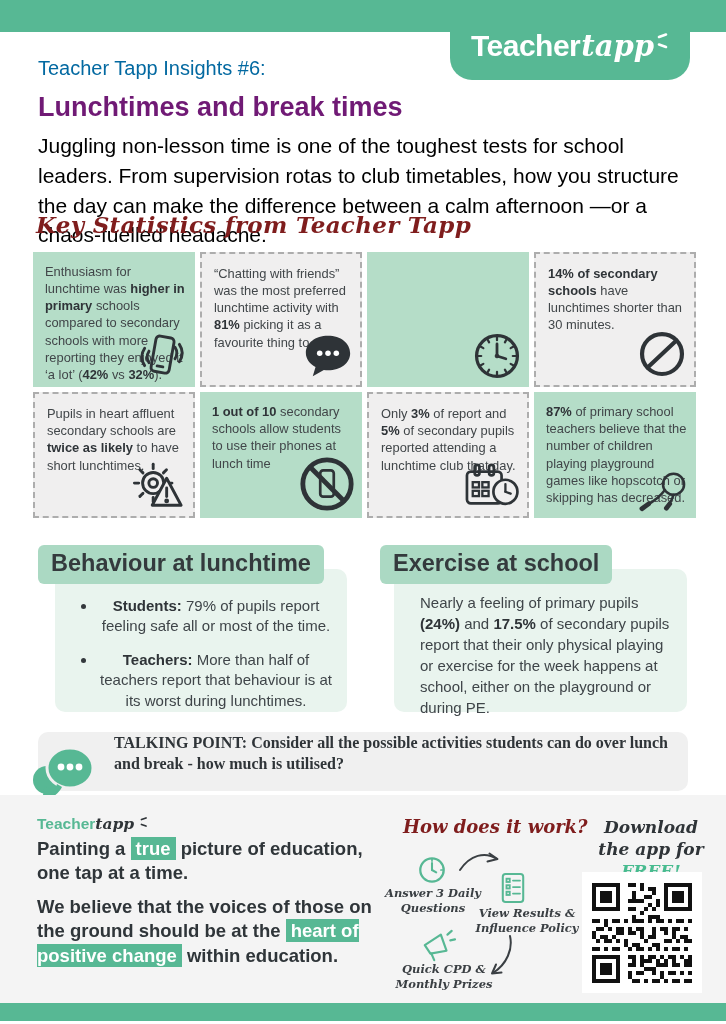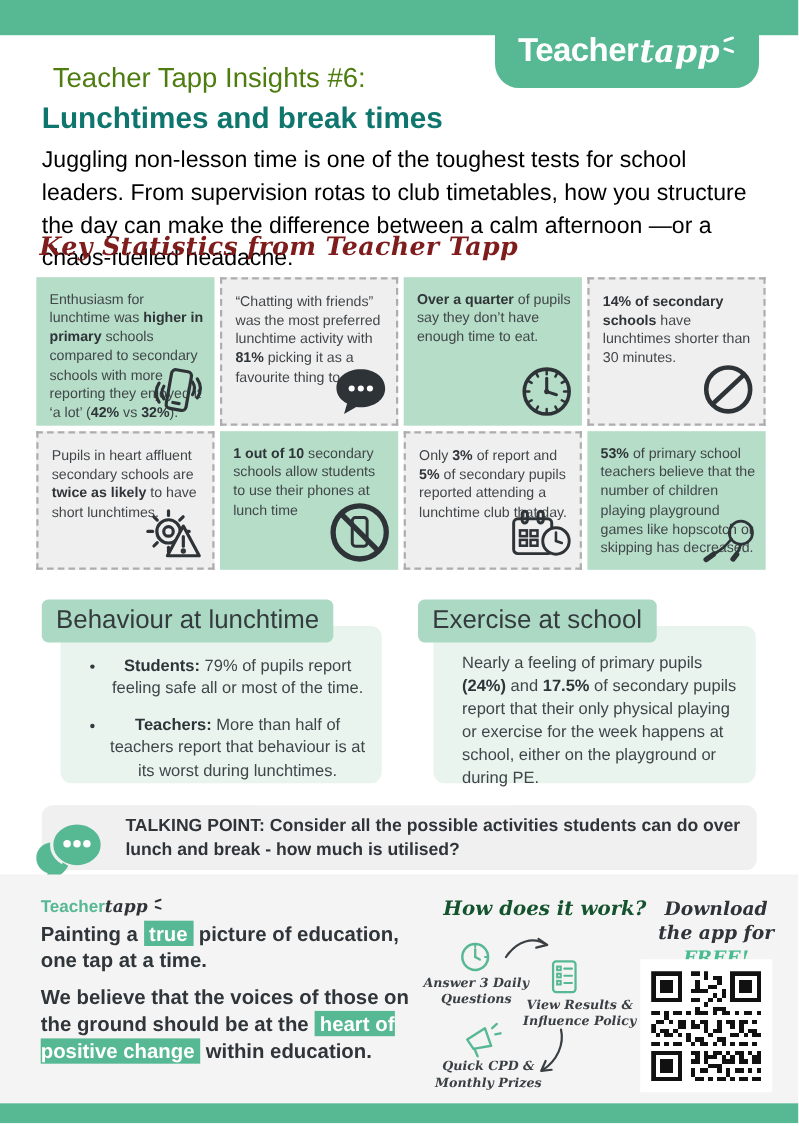--- a/index.html
+++ b/index.html
@@ -15,72 +15,72 @@
   .logo-box {
     position:absolute; left:450px; top:0; width:240px; height:80px; background:#57b894;
     border-radius:0 0 22px 22px; display:flex; align-items:center; justify-content:center;
     padding-top:12px;
   }
   .logo-part1 { color:#fff; font-weight:700; font-size:30px; letter-spacing:-0.5px; }
   .logo-part2 { color:#fff; font-size:29px; font-weight:700; margin-left:1px; }
   .logo-spark { margin-left:3px; margin-bottom:10px; }
 
   
-  .title1 { position:absolute; left:48px; top:57px; font-size:25px; font-weight:500; color:#4d7c0f; }
-  .title2 { position:absolute; left:38px; top:92px; font-size:27px; font-weight:700; color:#0f766e; }
+  .title1 { position:absolute; left:38px; top:57px; font-size:20px; font-weight:500; color:#0369a1; }
+  .title2 { position:absolute; left:38px; top:92px; font-size:27px; font-weight:700; color:#701a75; }
   .intro  { position:absolute; left:38px; top:131px; width:655px; font-size:21px; line-height:1.42; color:#000000; }
 
   
   .ks-heading { position:absolute; left:36px; top:211px; font-size:23px; font-weight:700; color:#7f1d1d; letter-spacing:.3px; }
   .stats-grid {
     position:absolute; left:33px; top:252px; width:663px; height:266px;
     display:grid; grid-template-columns:repeat(4,1fr); grid-template-rows:1fr 1fr; gap:5px;
   }
   .stat-card { position:relative; font-size:12.9px; line-height:1.33; padding:11px 7px 4px 12px; color:#414649; }
   .stat-card.green { background:#b5ddc8; }
   .stat-card.gray  { background:#f0efef; border:2px dashed #adadad; }
   .stat-icon { position:absolute; right:6px; bottom:5px; }
   .b  { font-weight:700; color:#2f3438; }
   .hl { background:#57b894; color:#fff; padding:1px 5px; }
   .gr { color:#48bb8f; }
 
   
   .sec-heading {
-    position:absolute; top:545px; background:#abd9c3; color:#343a3d; font-size:23.5px; font-weight:400;
+    position:absolute; top:545px; background:#abd9c3; color:#343a3d; font-size:23.5px; font-weight:700;
     padding:5px 13px 7px; border-radius:6px; z-index:2; white-space:nowrap;
   }
   #behaviour-heading { left:38px; }
   #exercise-heading  { left:380px; }
   .sec-panel { position:absolute; top:569px; height:143px; background:#e9f4ee; border-radius:10px; z-index:1; }
   #behaviour-panel { left:55px;  width:292px; }
   #exercise-panel  { left:394px; width:293px; }
   .sec-panel ul { margin:27px 12px 0 42px; }
   .sec-panel li { font-size:15px; line-height:1.36;text-align:center; }
   .sec-panel li + li { margin-top:13px; }
   .sec-panel li::marker { color:#33383c; }
   .sec-panel p { margin:23px 16px 0 26px; font-size:15px; line-height:1.4; }
 
   
   .talking-bar {
     position:absolute; left:38px; top:732px; width:650px; height:59px; background:#f0f0f0;
-    border-radius:10px; display:flex; align-items:center;
+    border-radius:10px; display:flex; align-items:flex-start;font-family:Liberation Serif, serif;
   }
   .talking-icon { position:absolute; left:-8px; top:3px; }
   .talking-text { margin-left:76px; margin-right:14px; font-size:16px; line-height:1.33; }
 
   
   .footer { position:absolute; left:0; top:795px; width:726px; height:208px; background:#f4f4f4; }
   .f-logo { position:absolute; left:37px; top:19px; font-size:15.5px; }
   .f-logo .p1 { color:#57b894; font-weight:700; }
   .f-logo .p2 { color:#2f3438; font-weight:700; font-family:"DejaVu Serif", serif; font-style:italic; }
   .tagline { position:absolute; left:37px; width:354px; font-weight:700; color:#2f3539; font-size:18.5px; line-height:1.32; }
   #tagline1 { top:42px; }
   #tagline2 { top:100px; }
 
-  .hiw-heading { position:absolute; left:403px; top:21px; font-size:18px; font-weight:700; color:#14532d; }
+  .hiw-heading { position:absolute; left:403px; top:21px; font-size:18px; font-weight:700; color:#7f1d1d; }
   .hiw-label { position:absolute; text-align:center; font-size:11.5px; line-height:1.3; color:#3a3f43; font-weight:600; }
   #hiw-label-1 { left:385px; top:91px;  width:96px; }
   #hiw-label-2 { left:468px; top:111px; width:118px; }
   #hiw-label-3 { left:388px; top:167px; width:112px; }
   .hiw-icon { position:absolute; }
   #hiw-clock  { left:417px; top:60px; }
   #hiw-list   { left:500px; top:77px; }
   #hiw-mega   { left:419px; top:134px; }
   #hiw-arrow1 { left:457px; top:54px; }
   #hiw-arrow2 { left:486px; top:139px; }
@@ -133,21 +133,20 @@
       <div><span>“Chatting with friends” was the most preferred lunchtime activity with </span><span class="b">81%</span><span> picking it as a favourite thing to do.</span></div>
       <svg class="stat-icon" width="52" height="48" viewBox="0 0 56 52">
         <path d="M28 4 C 14.2 4, 4 12, 4 22.5 C 4 29, 8 34.5, 14.5 37.8 L 11.5 48 L 23.5 41.2 C 25 41.4, 26.5 41.5, 28 41.5 C 41.8 41.5, 52 33.5, 52 23 C 52 12, 41.8 4, 28 4 Z" fill="#2e3337"></path>
         <circle cx="19" cy="23" r="3" fill="#fff"></circle>
           <circle cx="28" cy="23" r="3" fill="#fff"></circle>
           <circle cx="37" cy="23" r="3" fill="#fff"></circle>
       </svg>
     </div>
 
     <div class="stat-card green">
-      <div><span class="b">Over a quarter</span><span> of pupils say they don’t have enough time to eat.</span></div>
       <svg class="stat-icon" width="52" height="52" viewBox="0 0 56 56">
         <g stroke="#2e3337" fill="none">
           <circle cx="28" cy="28" r="22" stroke-width="3.5"></circle>
           <g stroke-width="2.4" stroke-linecap="round">
             <line x1="28" y1="7.5" x2="28" y2="11"></line>
               <line x1="38.2" y1="10.2" x2="36.5" y2="13.3"></line>
             <line x1="45.8" y1="17.8" x2="42.7" y2="19.5"></line>
               <line x1="48.5" y1="28" x2="45" y2="28"></line>
             <line x1="45.8" y1="38.2" x2="42.7" y2="36.5"></line>
               <line x1="38.2" y1="45.8" x2="36.5" y2="42.7"></line>
@@ -219,21 +218,21 @@
           <rect x="12" y="31" width="6.5" height="5.5" stroke-width="2.4"></rect>
             <rect x="22" y="31" width="6.5" height="5.5" stroke-width="2.4"></rect>
           <circle cx="46" cy="32" r="12.5" fill="#f0efef"></circle>
           <line x1="46" y1="32" x2="46" y2="24" stroke-width="2.4" stroke-linecap="round"></line>
           <line x1="46" y1="32" x2="51.5" y2="34" stroke-width="2.4" stroke-linecap="round"></line>
         </g>
       </svg>
     </div>
 
     <div class="stat-card green">
-      <div><span class="b">53%</span><span> of primary school teachers believe that the number of children playing playground games like hopscotch or skipping has decreased.</span></div>
+      <div><span class="b">87%</span><span> of primary school teachers believe that the number of children playing playground games like hopscotch or skipping has decreased.</span></div>
       <svg class="stat-icon" width="54" height="46" viewBox="0 0 56 48">
         <g fill="none" stroke="#2e3337" stroke-width="2.6" stroke-linecap="round">
           <circle cx="39" cy="18" r="11"></circle>
           <path d="M30 24 C 24 32, 18 36, 11 40"></path>
           <line x1="6" y1="43.5" x2="13" y2="38.5" stroke-width="5"></line>
           <path d="M39 29 C 38 33, 36.5 36, 34 39"></path>
           <line x1="31.5" y1="43" x2="35" y2="38.5" stroke-width="5"></line>
         </g>
       </svg>
     </div>

